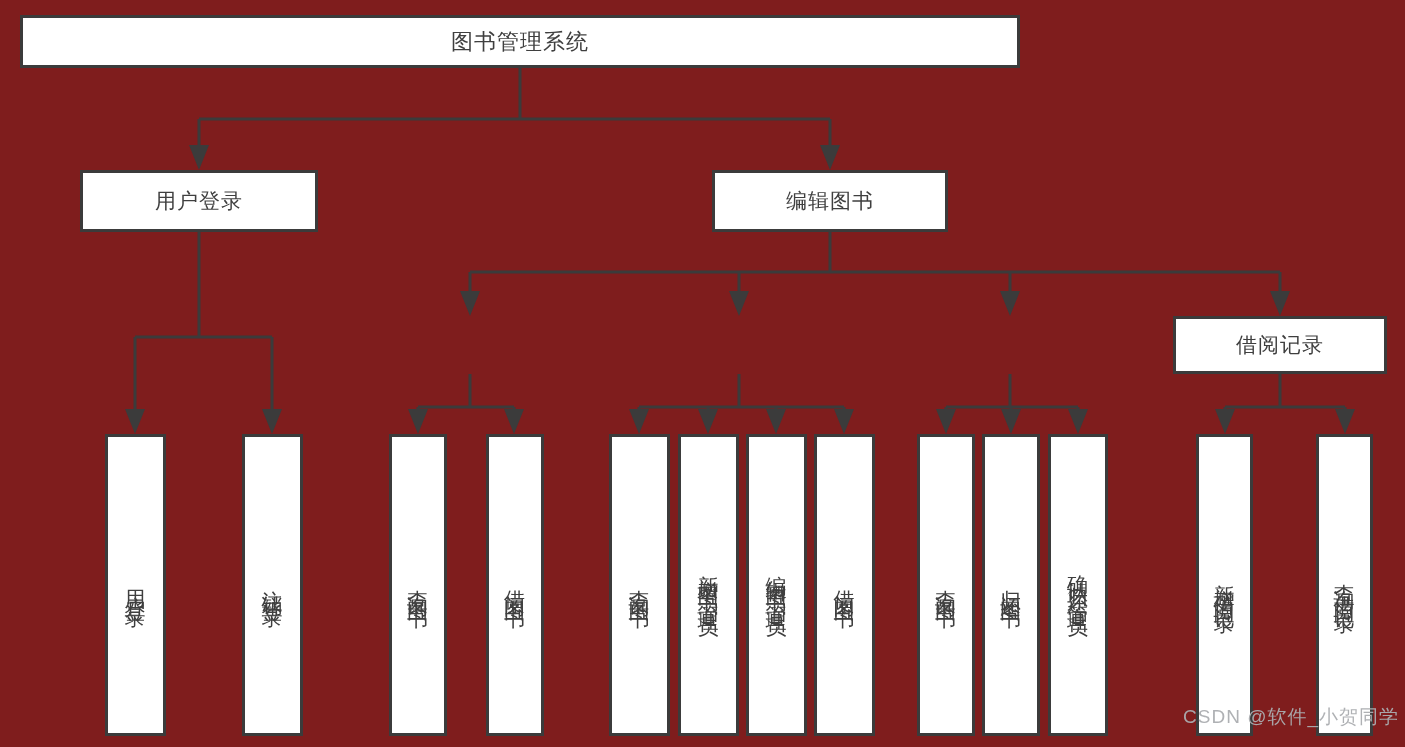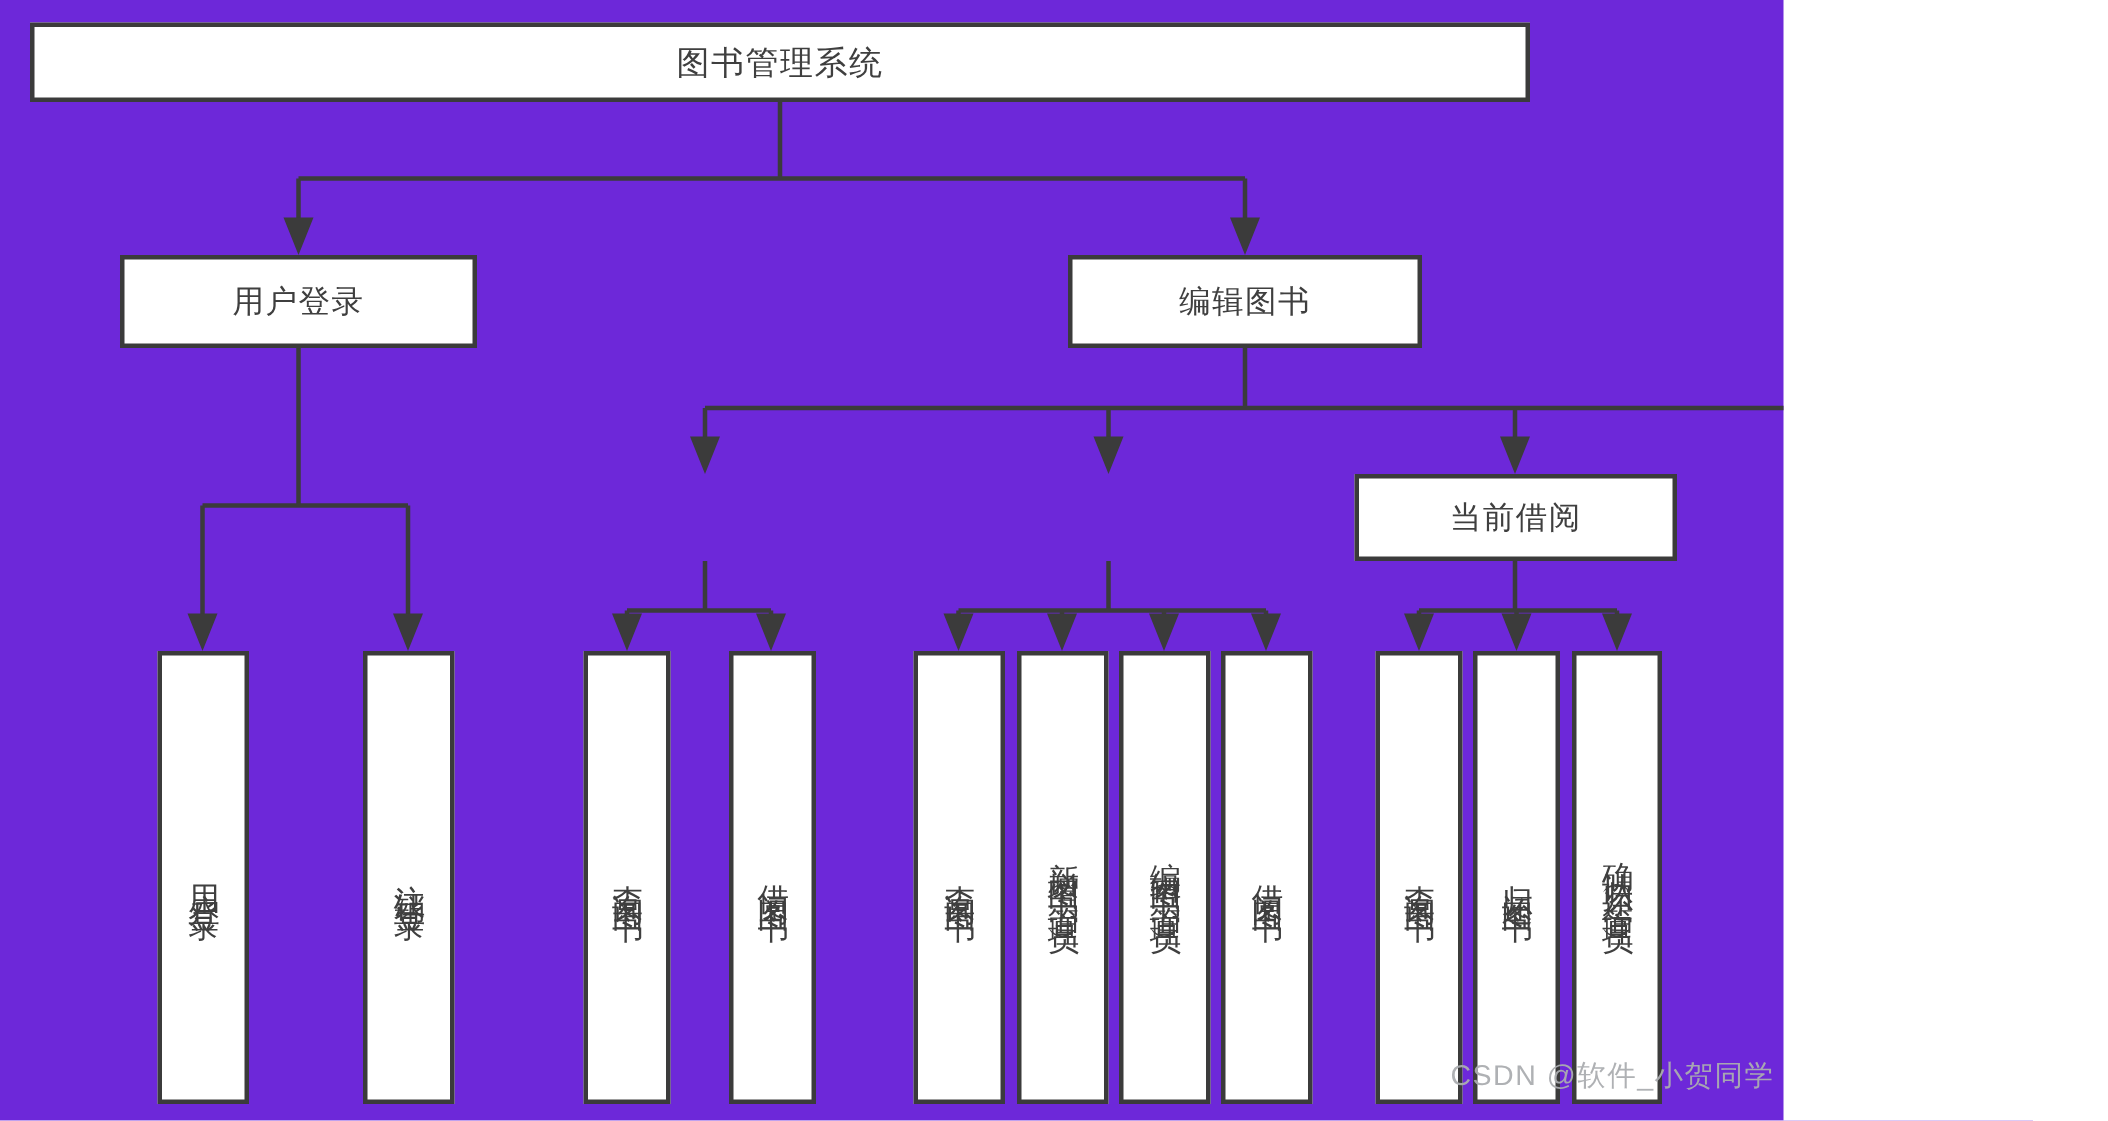--- a/index.html
+++ b/index.html
@@ -3,23 +3,23 @@
 <meta charset="utf-8">
 <style>
   html, body {
     margin: 0;
     padding: 0;
     background: #ffffff;
     font-family: "Liberation Sans", sans-serif;
   }
   .canvas {
     position: relative;
-    width: 1189px;
+    width: 1405px;
     height: 747px;
-    background: #6d28d9;
+    background: #7f1d1d;
     overflow: hidden;
   }
   .connectors {
     position: absolute;
     left: 0;
     top: 0;
     z-index: 1;
   }
   .node {
     position: absolute;
@@ -86,22 +86,22 @@
     <span class="label">图书管理系统</span>
   </div>
 
   <div class="node hnode" style="left:80px; top:170px; width:238px; height:62px;">
     <span class="label">用户登录</span>
   </div>
   <div class="node hnode" style="left:712px; top:170px; width:236px; height:62px;">
     <span class="label">编辑图书</span>
   </div>
 
-  <div class="node hnode" style="left:903px; top:316px; width:215px; height:58px;">
-    <span class="label">当前借阅</span>
+  <div class="node hnode" style="left:1173px; top:316px; width:214px; height:58px;">
+    <span class="label">借阅记录</span>
   </div>
 
   <div class="node vnode" style="left:105px; top:434px; width:61px; height:302px;">
     <span class="label">用户登录</span>
   </div>
   <div class="node vnode" style="left:242px; top:434px; width:61px; height:302px;">
     <span class="label">注销登录</span>
   </div>
 
   <div class="node vnode" style="left:389px; top:434px; width:58px; height:302px;">

